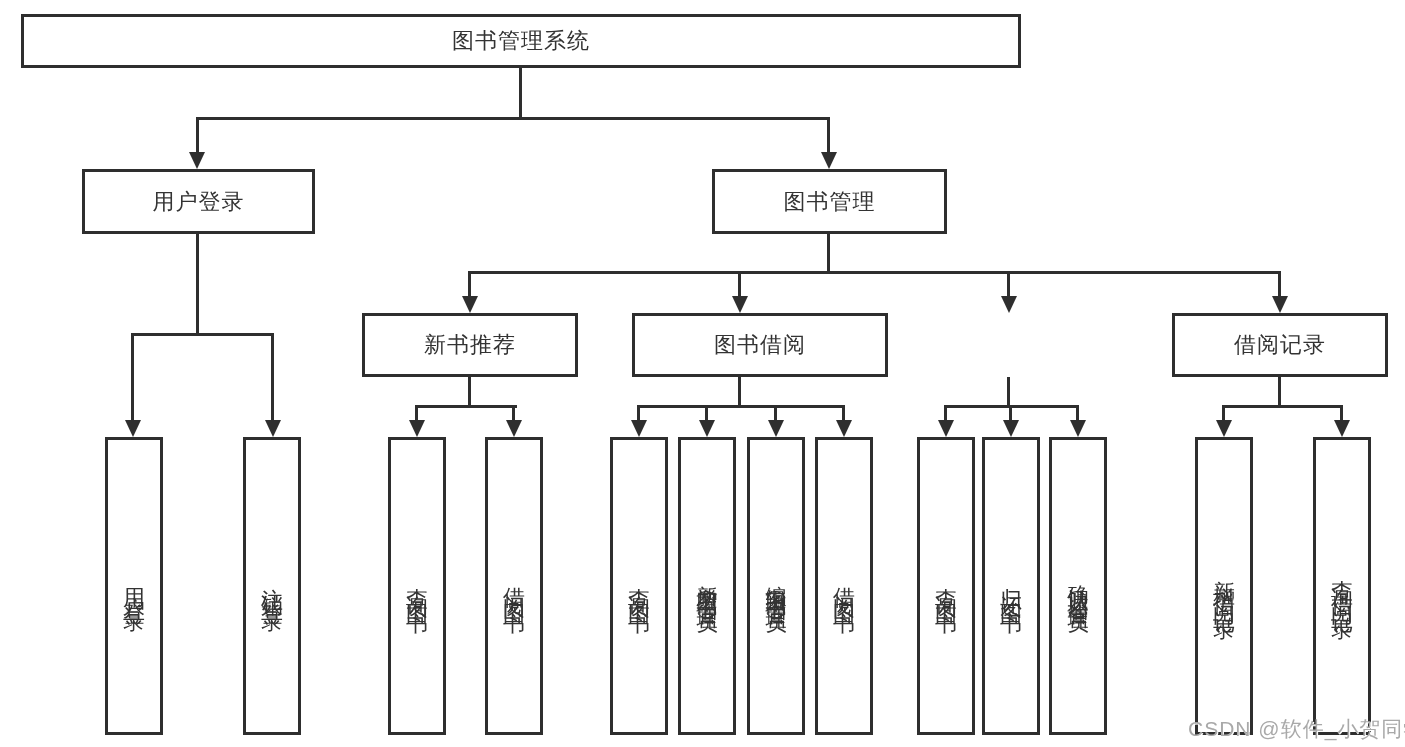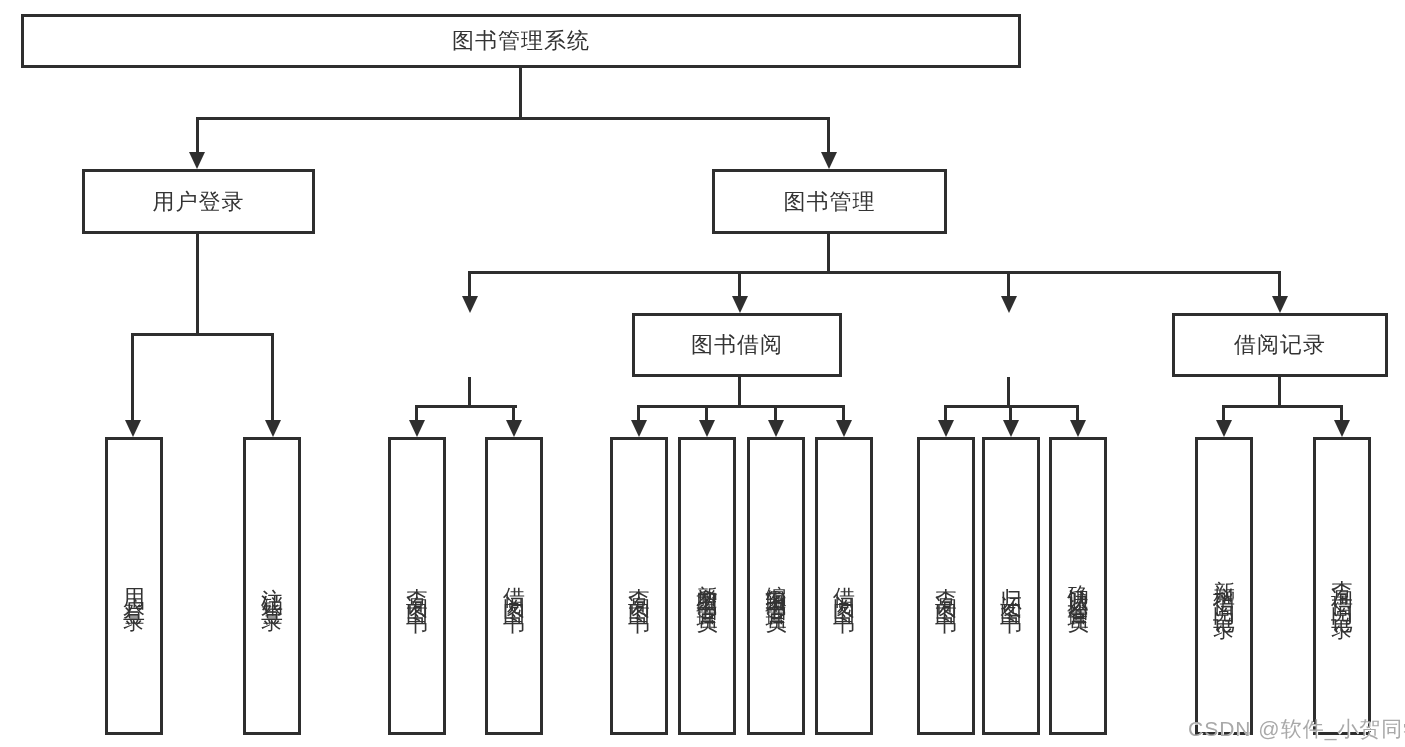--- a/index.html
+++ b/index.html
@@ -43,21 +43,24 @@
     <span>图书管理系统</span>
   </div>
 
   <div class="hbox" style="left:82px;top:169px;width:233px;height:65px;">
     <span>用户登录</span>
   </div>
   <div class="hbox" style="left:712px;top:169px;width:235px;height:65px;">
     <span>图书管理</span>
   </div>
 
-  <div class="hbox" style="left:632px;top:313px;width:210px;height:64px;">
+  <div class="hbox" style="left:362px;top:313px;width:216px;height:64px;">
+    <span>新书推荐</span>
+  </div>
+  <div class="hbox" style="left:632px;top:313px;width:256px;height:64px;">
     <span>图书借阅</span>
   </div>
   <div class="hbox" style="left:1172px;top:313px;width:216px;height:64px;">
     <span>借阅记录</span>
   </div>
 
   <div class="leaf" style="left:105px;">
     <span>用户登录</span>
     </div>
   <div class="leaf" style="left:243px;">

